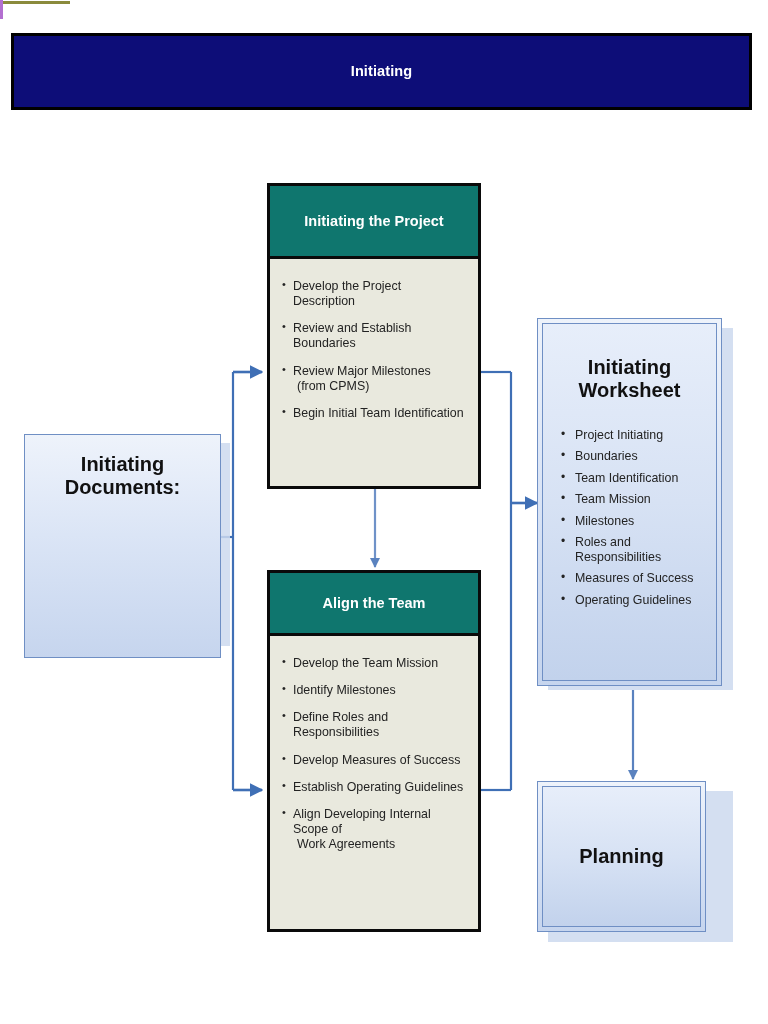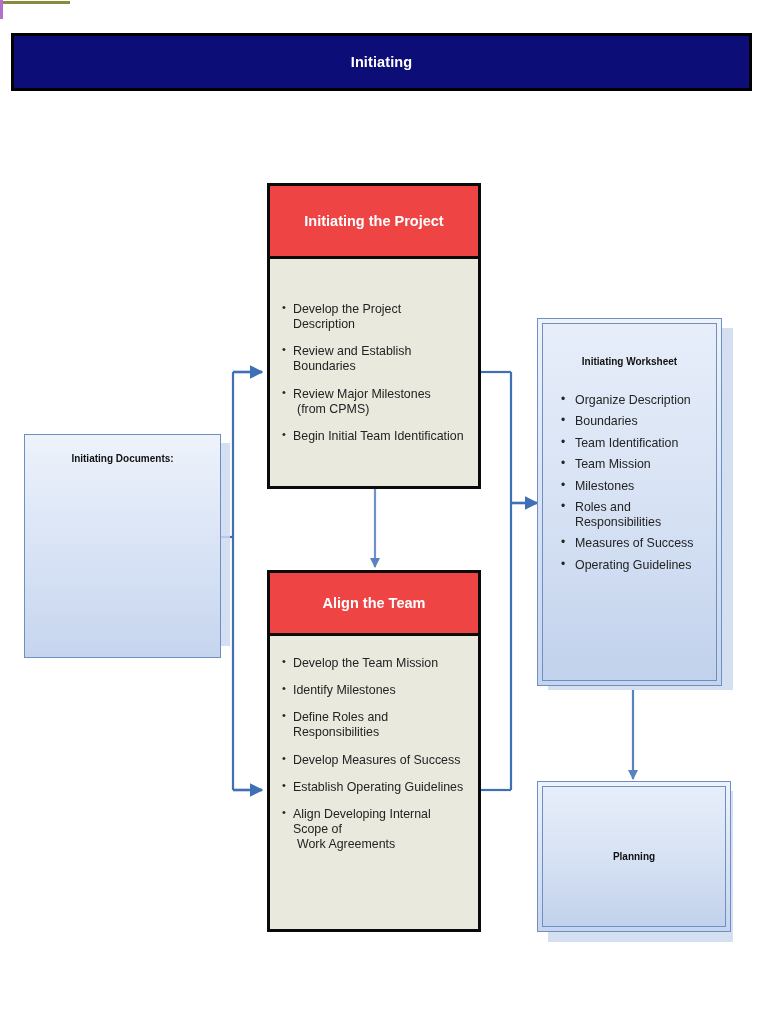--- a/index.html
+++ b/index.html
@@ -37,21 +37,21 @@
     height: 19px;
     background: #b36fd0;
   }
 
   
   .banner {
     position: absolute;
     left: 11px;
     top: 33px;
     width: 741px;
-    height: 58px;
+    height: 77px;
     background: #0d0d78;
     border: 3px solid #000000;
     box-sizing: border-box;
     display: flex;
     flex-direction: column;
     align-items: center;
     justify-content: center;
     color: #ffffff;
     font-weight: bold;
     font-size: 14.5px;
@@ -62,21 +62,21 @@
 
   
   .proc-box {
     position: absolute;
     box-sizing: border-box;
     border: 3px solid #0a0a0a;
     background: #e9e9de;
   }
   .proc-head {
     box-sizing: border-box;
-    background: #ef4444;
+    background: #0f766e;
     border-bottom: 3px solid #0a0a0a;
     color: #ffffff;
     font-weight: bold;
     font-size: 14.5px;
     display: flex;
     align-items: center;
     justify-content: center;
     text-align: center;
   }
   .proc-body {
@@ -128,21 +128,21 @@
     box-sizing: border-box;
     width: 100%;
     height: 100%;
     border: 1px solid #6f8fc4;
     background: linear-gradient(180deg, #e7eefa 0%, #d7e2f4 50%, #c2d2ec 100%);
     position: relative;
   }
   .blue-title {
     text-align: center;
     font-weight: bold;
-    font-size: 10px;
+    font-size: 20px;
     color: #111111;
   }
   .blue-box ul {
     margin: 0;
     padding: 0;
     list-style: none;
   }
   .blue-box li {
     position: relative;
     padding-left: 22px;
@@ -215,21 +215,21 @@
     </g>
   </svg>
 
   <div class="blue-shadow" style="left:33px; top:443px; width:197px; height:203px;"></div>
   <div class="blue-box" style="left:24px; top:434px; width:197px; height:224px; padding:18px 14px 10px 14px;">
     <div class="blue-title" style="margin-bottom:22px;">Initiating Documents:</div>
   </div>
 
   <div class="proc-box" style="left:267px; top:183px; width:214px; height:306px;">
     <div class="proc-head" style="height:73px;">Initiating the Project</div>
-    <div class="proc-body" style="padding-top:43px;">
+    <div class="proc-body" style="padding-top:20px;">
       <ul>
         <li>
           <span>Develop the Project Description</span>
         </li>
         <li>
           <span>Review and Establish Boundaries</span>
         </li>
         <li>
           <span>Review Major Milestones</span>
           <span class="cont">(from CPMS)</span>
@@ -266,32 +266,32 @@
         </li>
       </ul>
     </div>
   </div>
 
   <div class="blue-shadow" style="left:548px; top:328px; width:185px; height:362px;"></div>
   <div class="blue-box double" style="left:537px; top:318px; width:185px; height:368px;">
     <div class="blue-inner" style="padding:32px 10px 10px 10px;">
       <div class="blue-title" style="margin-bottom:26px;">Initiating Worksheet</div>
       <ul>
-        <li>Organize Description</li>
+        <li>Project Initiating</li>
         <li>Boundaries</li>
         <li>Team Identification</li>
         <li>Team Mission</li>
         <li>Milestones</li>
         <li>Roles and Responsibilities</li>
         <li>Measures of Success</li>
         <li>Operating Guidelines</li>
       </ul>
     </div>
   </div>
 
   <div class="blue-shadow" style="left:548px; top:791px; width:185px; height:151px;"></div>
-  <div class="blue-box double" style="left:537px; top:781px; width:194px; height:151px;">
+  <div class="blue-box double" style="left:537px; top:781px; width:169px; height:151px;">
     <div class="blue-inner" style="display:flex; align-items:center; justify-content:center;">
       <div class="blue-title">Planning</div>
     </div>
   </div>
 
 </div>
 
 </body></html>

